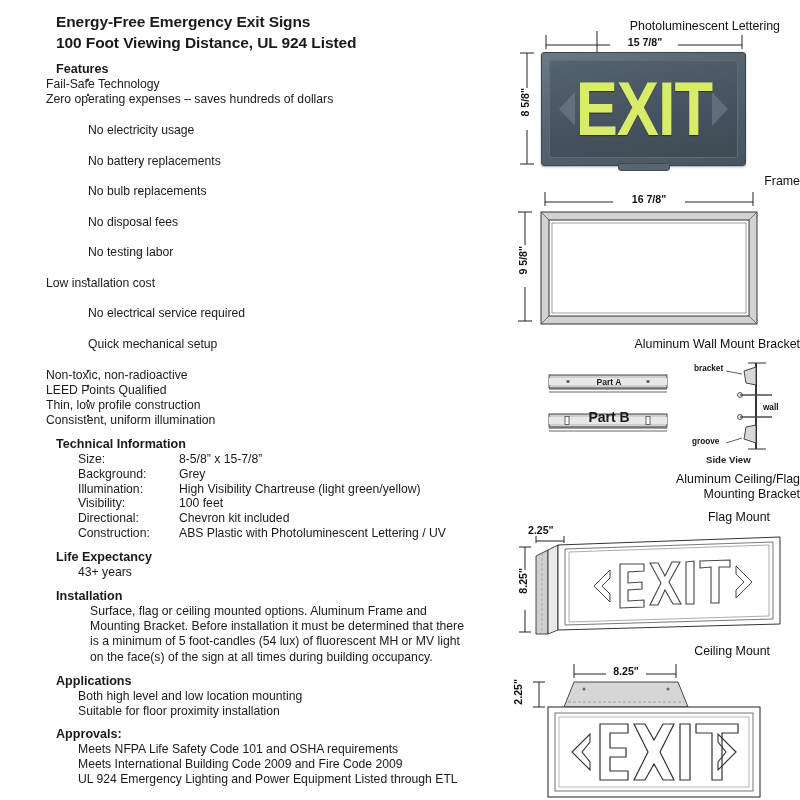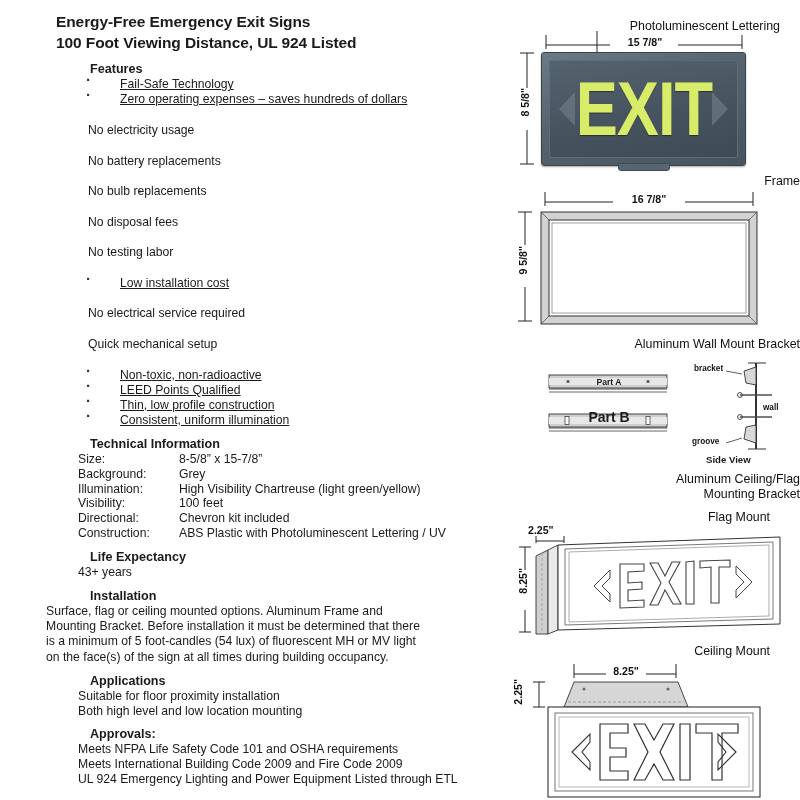--- a/index.html
+++ b/index.html
@@ -21,30 +21,29 @@
     padding: 8px 0 0 0;
   }
   .doc-title {
     font-size: 15.5px; font-weight: bold;
     line-height: 1.33;
     margin: 4px 0 0 56px;
     letter-spacing: -0.1px;
   }
   .sec-head {
     font-size: 12.6px; font-weight: bold;
-    margin: 0 0 1px 90px;
+    margin: 0 0 1px 56px;
   }
 
   
   ul.lvl1 { list-style: none; margin: 0; padding: 0; }
   ul.lvl1 > li {
     font-size: 12.2px; line-height: 14.6px;
-    padding-left: 120px; position: relative;
+    padding-left: 46px; position: relative;
     margin: 0 0 0.5px 0;
-    text-decoration: underline;
   }
   ul.lvl1 > li::before {
     content: "\00B7";
     position: absolute; left: 86px; top: -4px;
     font-size: 15px; font-weight: bold; color: #333;
   }
   ul.lvl2 { list-style: none; margin: 0; padding: 0; }
   ul.lvl2 > li {
     font-size: 12.2px; line-height: 14.6px;
     padding-left: 72px; position: relative;
@@ -61,21 +60,21 @@
   .spec-row { display: flex; font-size: 12.2px; line-height: 14.8px; }
   .spec-key { width: 101px; flex: 0 0 101px; }
   .spec-val { flex: 1; }
 
   .body-line {
     font-size: 12.2px; line-height: 14.8px;
     margin-left: 78px;
   }
   .body-para {
     font-size: 12.2px; line-height: 15.3px;
-    margin-left: 46px; width: 384px;
+    margin-left: 90px; width: 384px;
   }
   .gap-sm { height: 9px; }
 
   
   #right-col {
     position: absolute;
     left: 510px; top: 0;
     width: 290px; height: 800px;
   }
   .fig-title {
@@ -199,22 +198,22 @@
 
   <div class="gap-sm"></div>
 
   <div class="sec-head">Installation</div>
   <div class="body-para">Surface, flag or ceiling mounted options. Aluminum Frame and Mounting Bracket. Before installation it must be determined that there is a minimum of 5 foot-candles (54 lux) of fluorescent MH or MV light on the face(s) of the sign at all times during building occupancy.</div>
 
   <div class="gap-sm"></div>
 
   <div class="sec-head">Applications</div>
   <div id="applications-lines">
+      <div class="body-line">Both high level and low location mounting</div>
       <div class="body-line">Suitable for floor proximity installation</div>
-      <div class="body-line">Both high level and low location mounting</div>
     </div>
 
   <div class="gap-sm"></div>
 
   <div class="sec-head">Approvals:</div>
   <div id="approvals-lines">
       <div class="body-line">Meets NFPA Life Safety Code 101 and OSHA requirements</div>
       <div class="body-line">Meets International Building Code 2009 and Fire Code 2009</div>
       <div class="body-line">UL 924 Emergency Lighting and Power Equipment Listed through ETL</div>
     </div>

